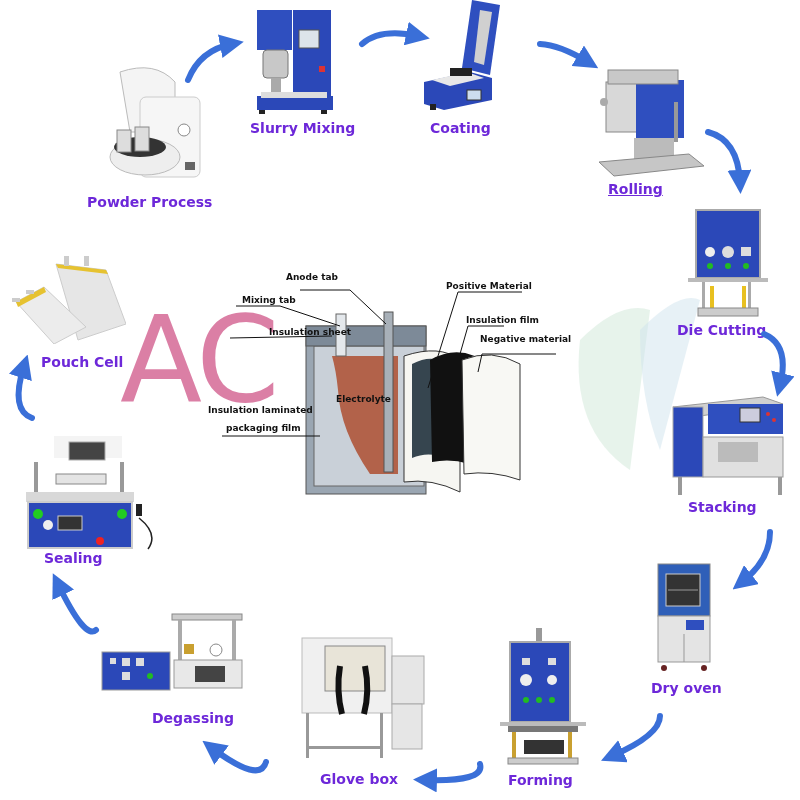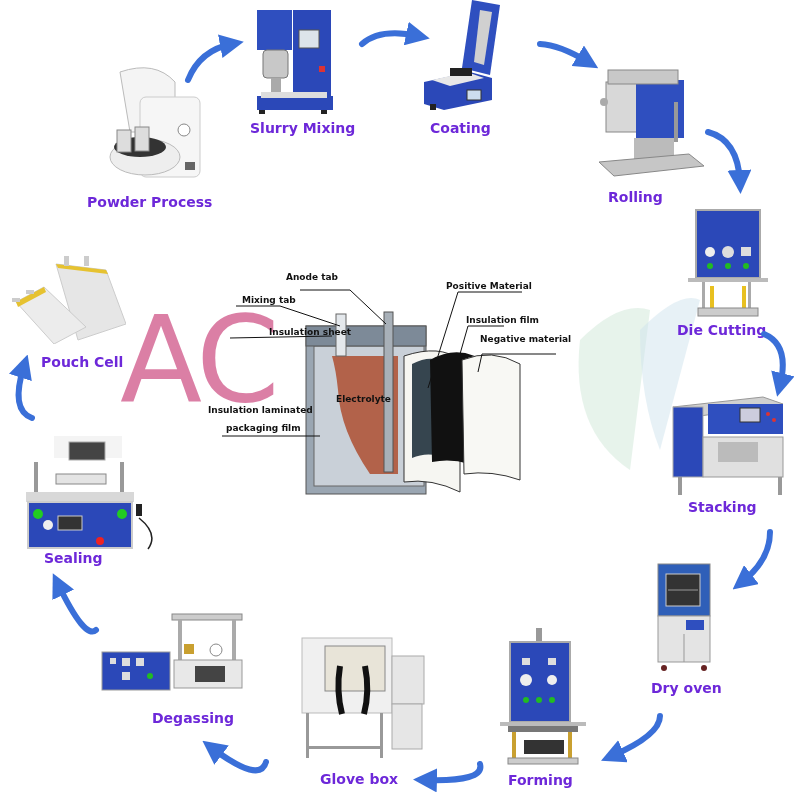--- a/index.html
+++ b/index.html
@@ -69,21 +69,21 @@
   <svg width="110" height="115" viewBox="0 0 110 115">
     <rect x="12" y="20" width="50" height="50" fill="#d8d8d8" stroke="#888"></rect>
     <rect x="42" y="18" width="48" height="58" fill="#2f4fbf"></rect>
     <rect x="14" y="8" width="70" height="14" fill="#c8c8c8" stroke="#888"></rect>
     <rect x="40" y="76" width="40" height="26" fill="#bbb"></rect>
     <polygon points="5,100 95,92 110,104 20,114" fill="#c6c6c6" stroke="#888"></polygon>
     <rect x="80" y="40" width="4" height="40" fill="#999"></rect>
     <circle cx="10" cy="40" r="4" fill="#aaa"></circle>
   </svg>
 </div>
-<div class="label" style="left:608px;top:189px;">Rolling</div>
+<div class="label" style="left:608px;top:181px;text-decoration:underline;">Rolling</div>
 
 <div class="machine" style="left:688px;top:208px;">
   <svg width="80" height="110" viewBox="0 0 80 110">
     <rect x="8" y="2" width="64" height="68" fill="#2b48b8" stroke="#aaa" stroke-width="2"></rect>
     <circle cx="22" cy="44" r="5" fill="#eee"></circle>
       <circle cx="40" cy="44" r="6" fill="#ddd"></circle>
       <rect x="53" y="39" width="10" height="9" fill="#ddd"></rect>
     <circle cx="22" cy="58" r="3" fill="#2b2"></circle>
       <circle cx="40" cy="58" r="3" fill="#2b2"></circle>
       <circle cx="58" cy="58" r="3" fill="#2b2"></circle>

